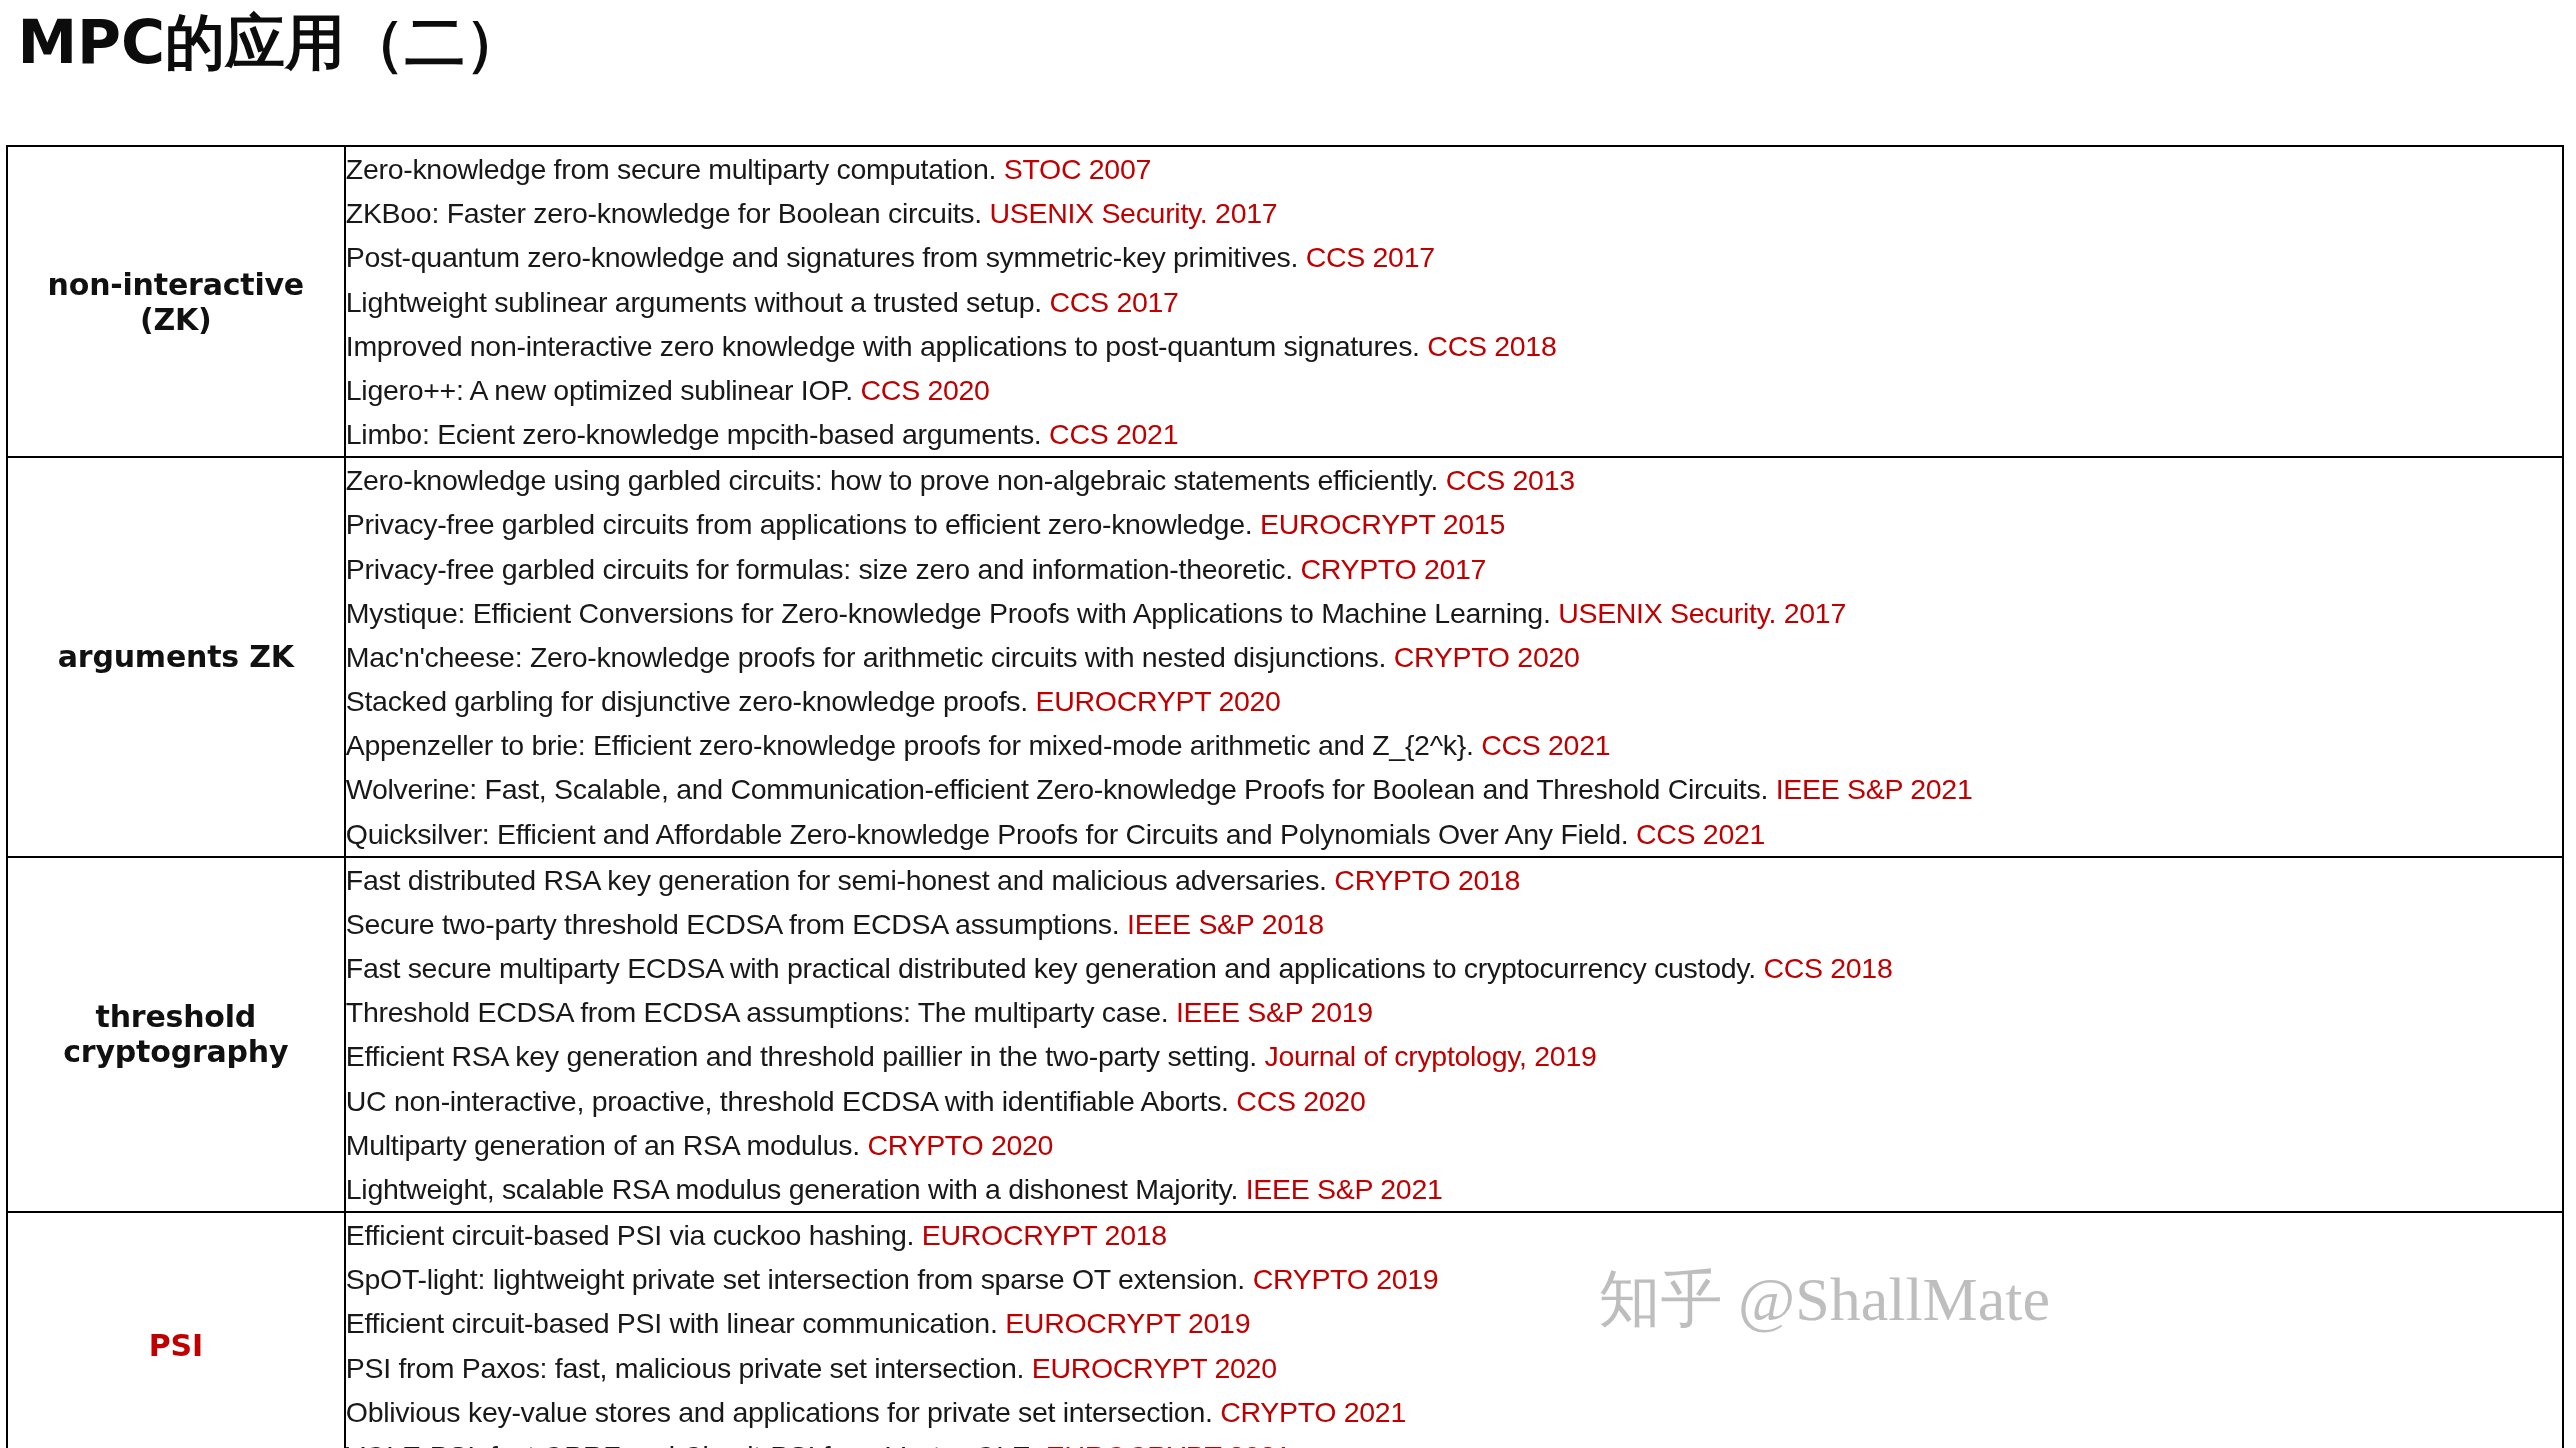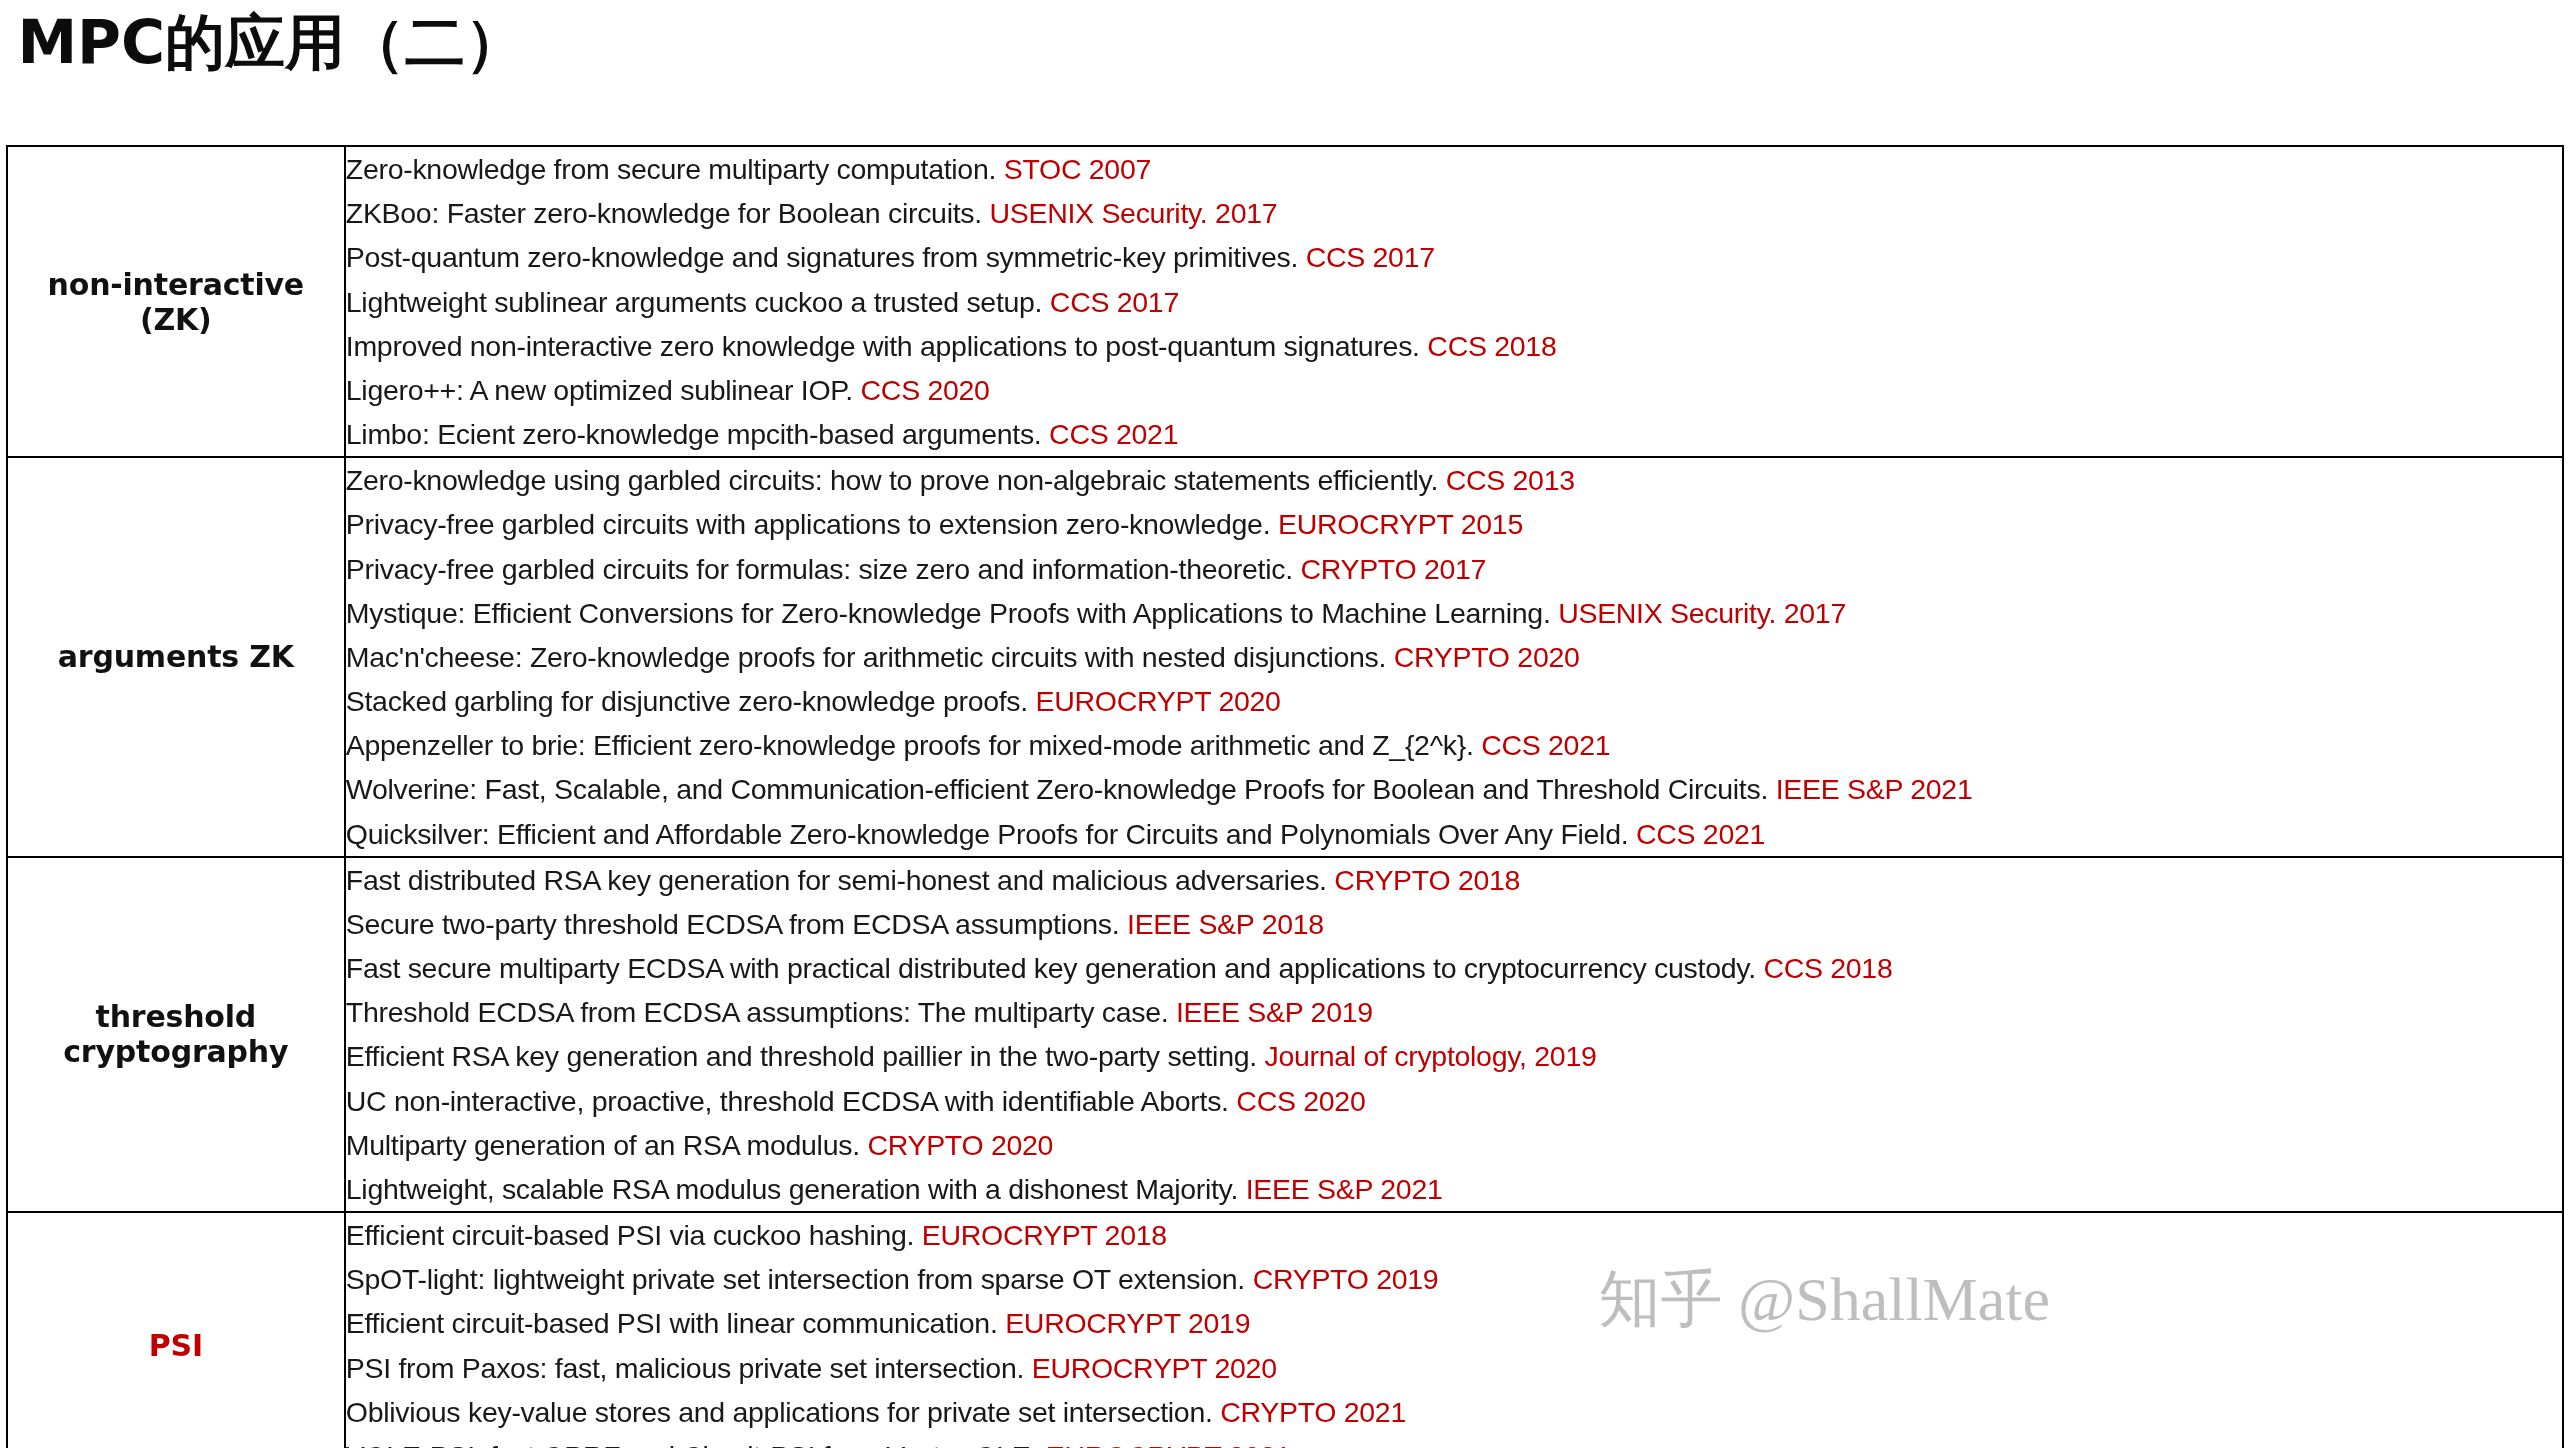--- a/index.html
+++ b/index.html
@@ -112,31 +112,31 @@
 
   <div class="table-wrap">
     <table class="apps">
       <tbody>
           <tr class="r1">
             <td class="cat-cell"><span>non-interactive (ZK)</span></td>
             <td class="refs-cell">
               <div class="ref-line"><span class="title">Zero-knowledge from secure multiparty computation.</span> <span class="venue">STOC 2007</span></div>
               <div class="ref-line"><span class="title">ZKBoo: Faster zero-knowledge for Boolean circuits.</span> <span class="venue">USENIX Security. 2017</span></div>
               <div class="ref-line"><span class="title">Post-quantum zero-knowledge and signatures from symmetric-key primitives.</span> <span class="venue">CCS 2017</span></div>
-              <div class="ref-line"><span class="title">Lightweight sublinear arguments cuckoo a trusted setup.</span> <span class="venue">CCS 2017</span></div>
+              <div class="ref-line"><span class="title">Lightweight sublinear arguments without a trusted setup.</span> <span class="venue">CCS 2017</span></div>
               <div class="ref-line"><span class="title">Improved non-interactive zero knowledge with applications to post-quantum signatures.</span> <span class="venue">CCS 2018</span></div>
               <div class="ref-line"><span class="title">Ligero++: A new optimized sublinear IOP.</span> <span class="venue">CCS 2020</span></div>
               <div class="ref-line"><span class="title">Limbo: Ecient zero-knowledge mpcith-based arguments.</span> <span class="venue">CCS 2021</span></div>
             </td>
           </tr>
           <tr class="r2">
             <td class="cat-cell"><span>arguments ZK</span></td>
             <td class="refs-cell">
               <div class="ref-line"><span class="title">Zero-knowledge using garbled circuits: how to prove non-algebraic statements efficiently.</span> <span class="venue">CCS 2013</span></div>
-              <div class="ref-line"><span class="title">Privacy-free garbled circuits with applications to extension zero-knowledge.</span> <span class="venue">EUROCRYPT 2015</span></div>
+              <div class="ref-line"><span class="title">Privacy-free garbled circuits from applications to efficient zero-knowledge.</span> <span class="venue">EUROCRYPT 2015</span></div>
               <div class="ref-line"><span class="title">Privacy-free garbled circuits for formulas: size zero and information-theoretic.</span> <span class="venue">CRYPTO 2017</span></div>
               <div class="ref-line"><span class="title">Mystique: Efficient Conversions for Zero-knowledge Proofs with Applications to Machine Learning.</span> <span class="venue">USENIX Security. 2017</span></div>
               <div class="ref-line"><span class="title">Mac'n'cheese: Zero-knowledge proofs for arithmetic circuits with nested disjunctions.</span> <span class="venue">CRYPTO 2020</span></div>
               <div class="ref-line"><span class="title">Stacked garbling for disjunctive zero-knowledge proofs.</span> <span class="venue">EUROCRYPT 2020</span></div>
               <div class="ref-line"><span class="title">Appenzeller to brie: Efficient zero-knowledge proofs for mixed-mode arithmetic and Z_{2^k}.</span> <span class="venue">CCS 2021</span></div>
               <div class="ref-line"><span class="title">Wolverine: Fast, Scalable, and Communication-efficient Zero-knowledge Proofs for Boolean and Threshold Circuits.</span> <span class="venue">IEEE S&amp;P 2021</span></div>
               <div class="ref-line"><span class="title">Quicksilver: Efficient and Affordable Zero-knowledge Proofs for Circuits and Polynomials Over Any Field.</span> <span class="venue">CCS 2021</span></div>
             </td>
           </tr>
           <tr class="r3">

